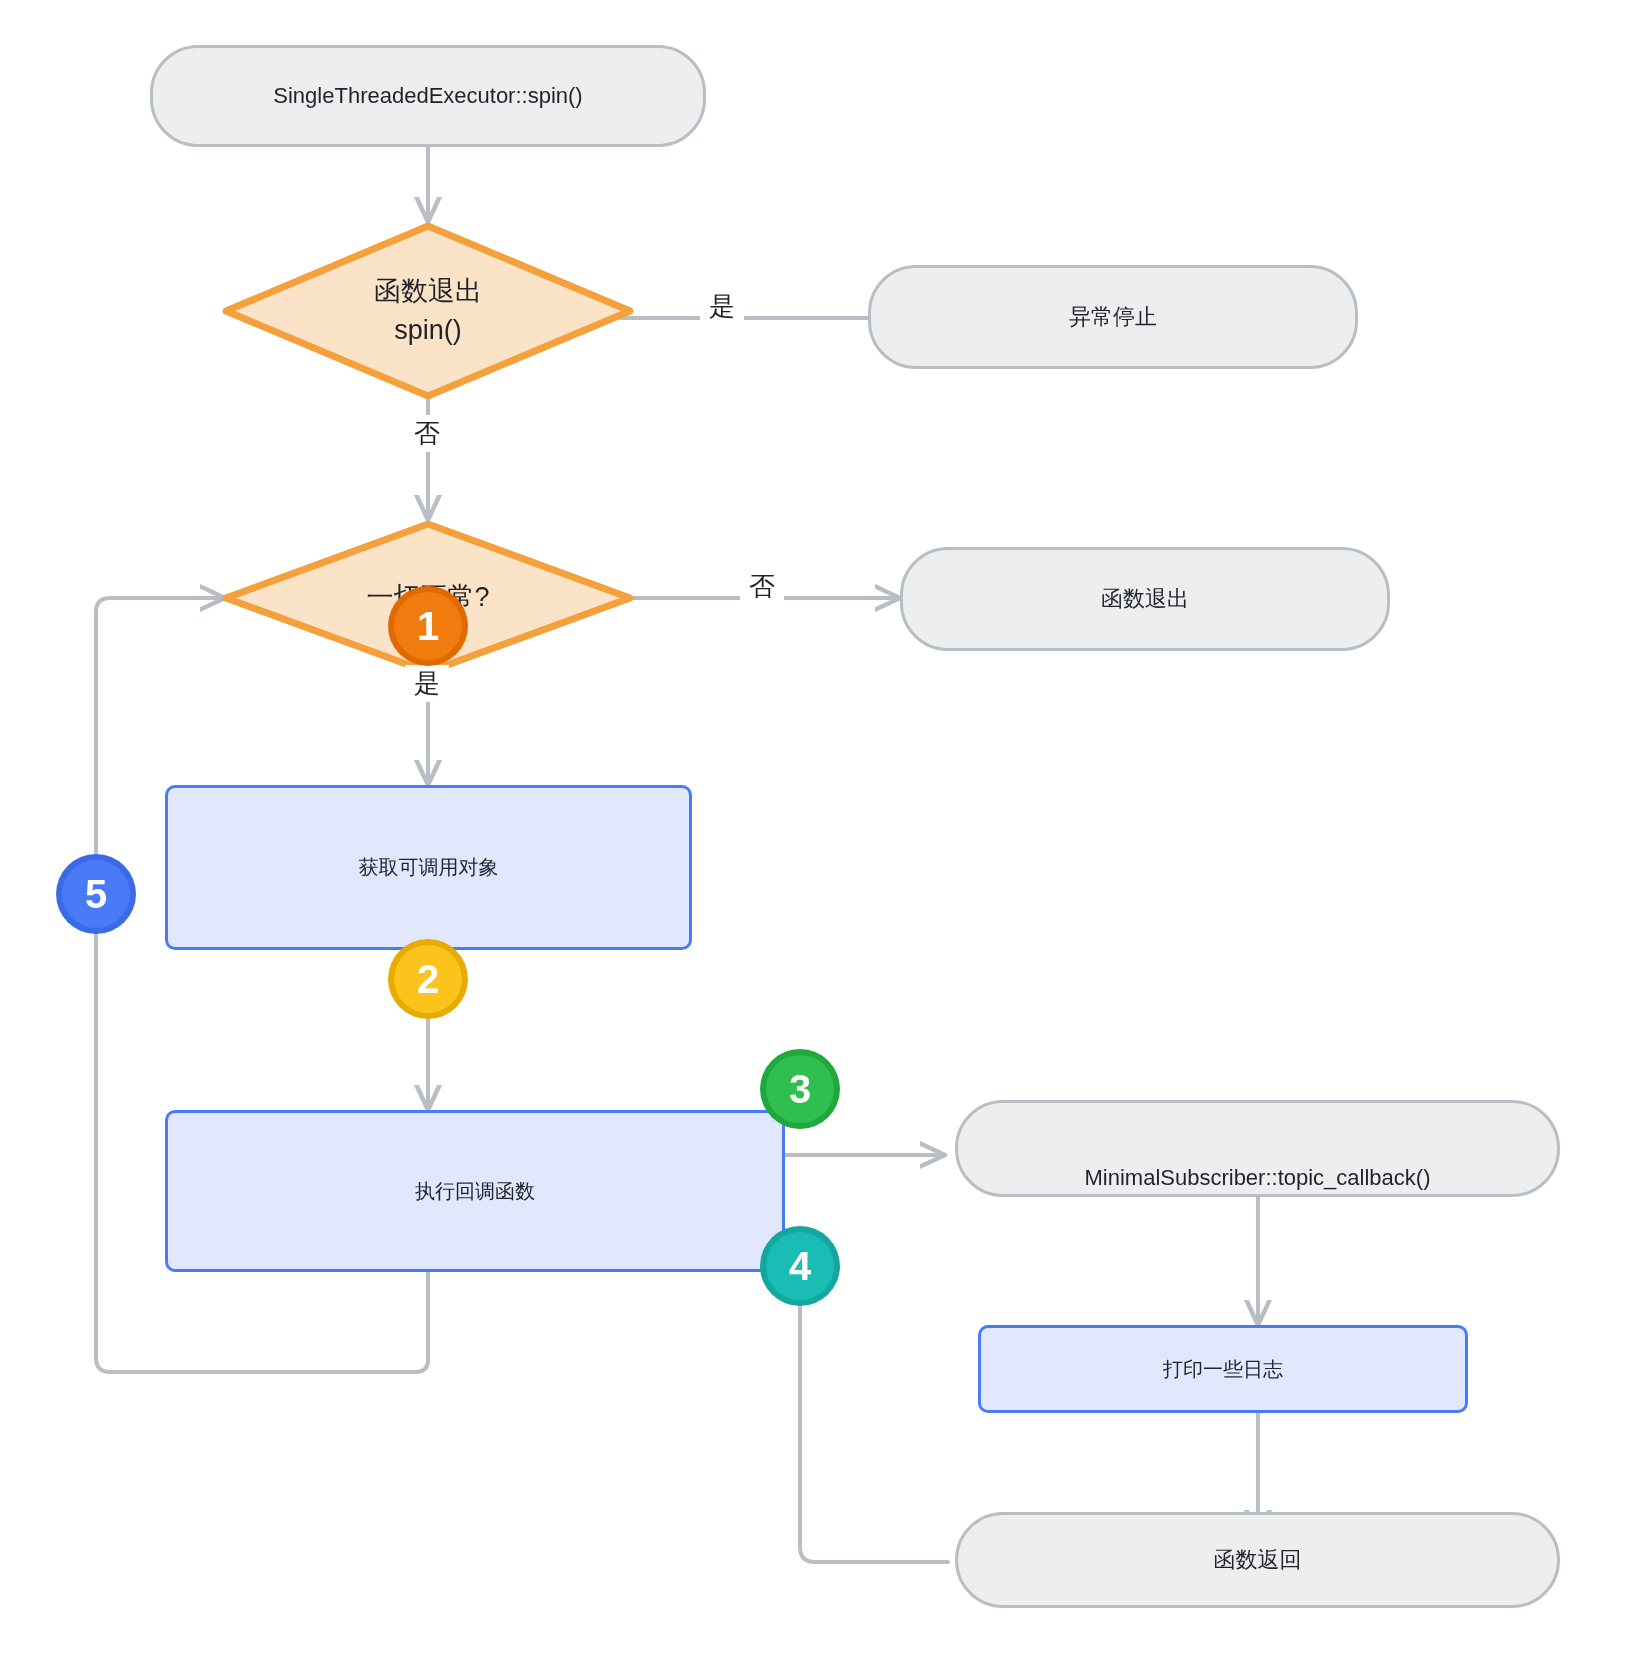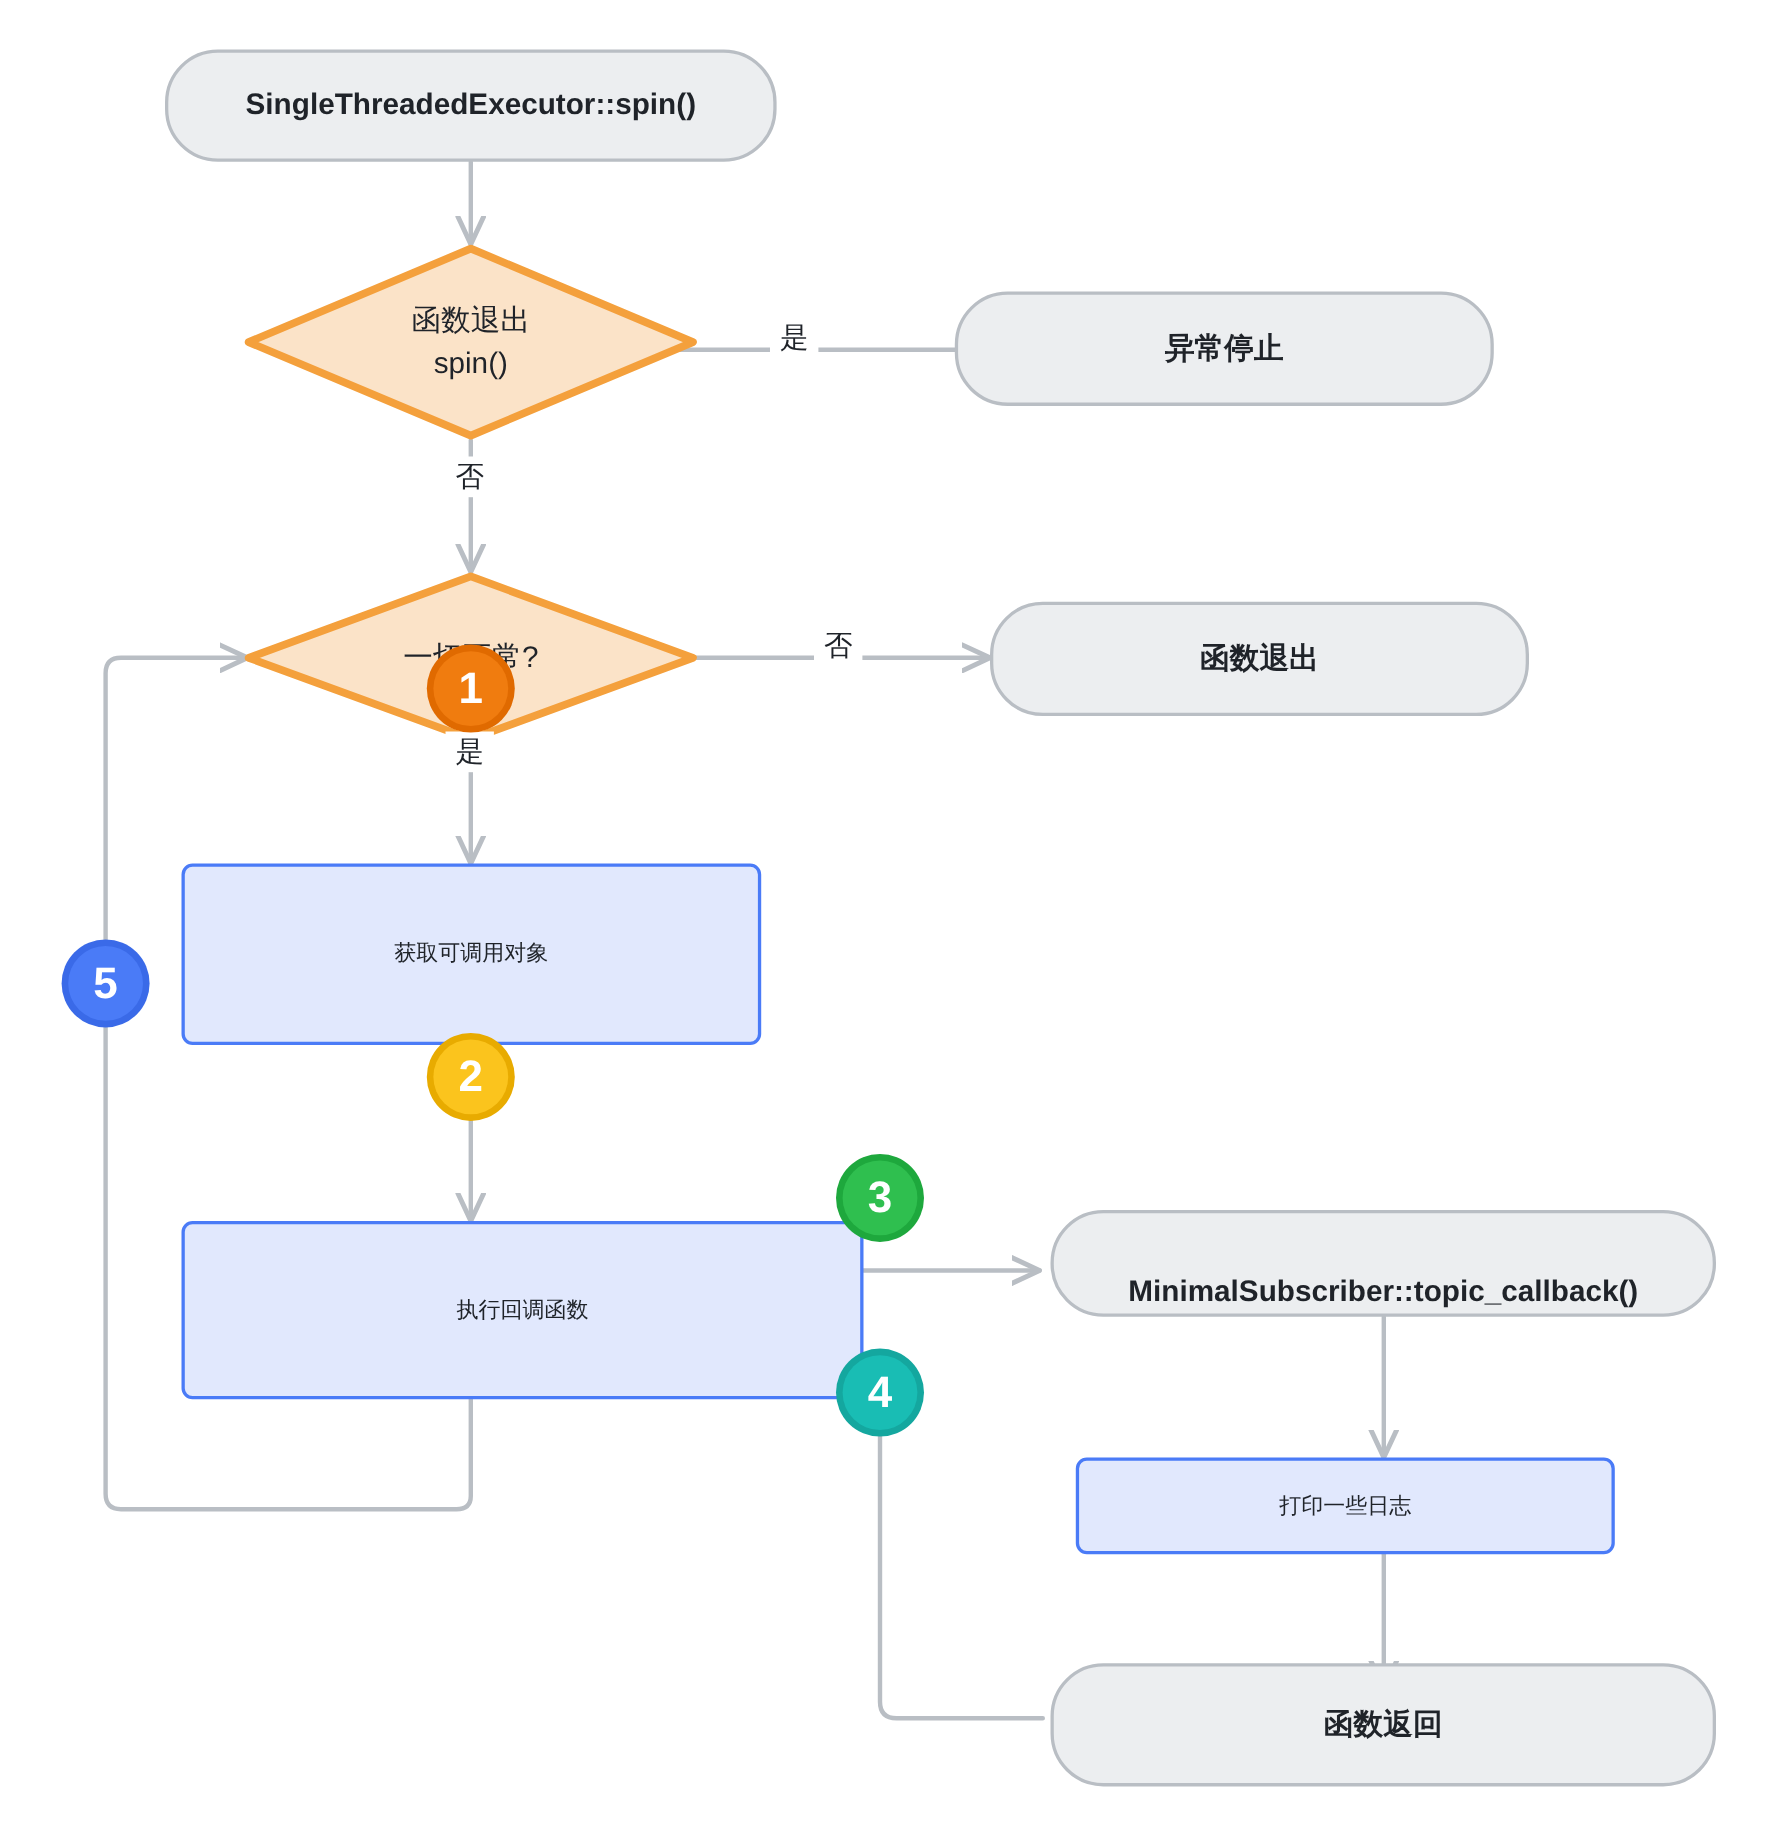--- a/index.html
+++ b/index.html
@@ -36,22 +36,21 @@
     text-align: center;
     color: #1f2329;
     line-height: 1.45;
   }
 
   
   .node.stadium {
     background: #eceef0;
     border: 3px solid #b9bec4;
     border-radius: 48px;
-    font-size: 27px;
-    font-weight: bold;
+    font-size: 22px;
   }
 
   
   .node.process {
     background: #e1e8fd;
     border: 3px solid #4a7bf7;
     border-radius: 10px;
     font-size: 20px;
   }
 
@@ -173,21 +172,21 @@
   </div>
 
   <div class="node stadium" style="left:955px; top:1100px; width:605px; height:97px;align-items:flex-end;">
     <span>MinimalSubscriber::topic_callback()</span>
   </div>
 
   <div class="node process" style="left:978px; top:1325px; width:490px; height:88px;">
     <span>打印一些日志</span>
   </div>
 
-  <div class="node stadium" style="left:955px; top:1512px; width:605px; height:112px;">
+  <div class="node stadium" style="left:955px; top:1512px; width:605px; height:96px;">
     <span>函数返回</span>
   </div>
 
   <div class="edge-label" style="left:700px; top:288px;">是</div>
   <div class="edge-label" style="left:405px; top:415px;">否</div>
   <div class="edge-label" style="left:740px; top:568px;">否</div>
   <div class="edge-label" style="left:405px; top:665px;">是</div>
 
   <div class="badge" style="left:394px; top:592px; background:#f07c0f; box-shadow:0 0 0 6px #e06a00;">
     <span>1</span>

